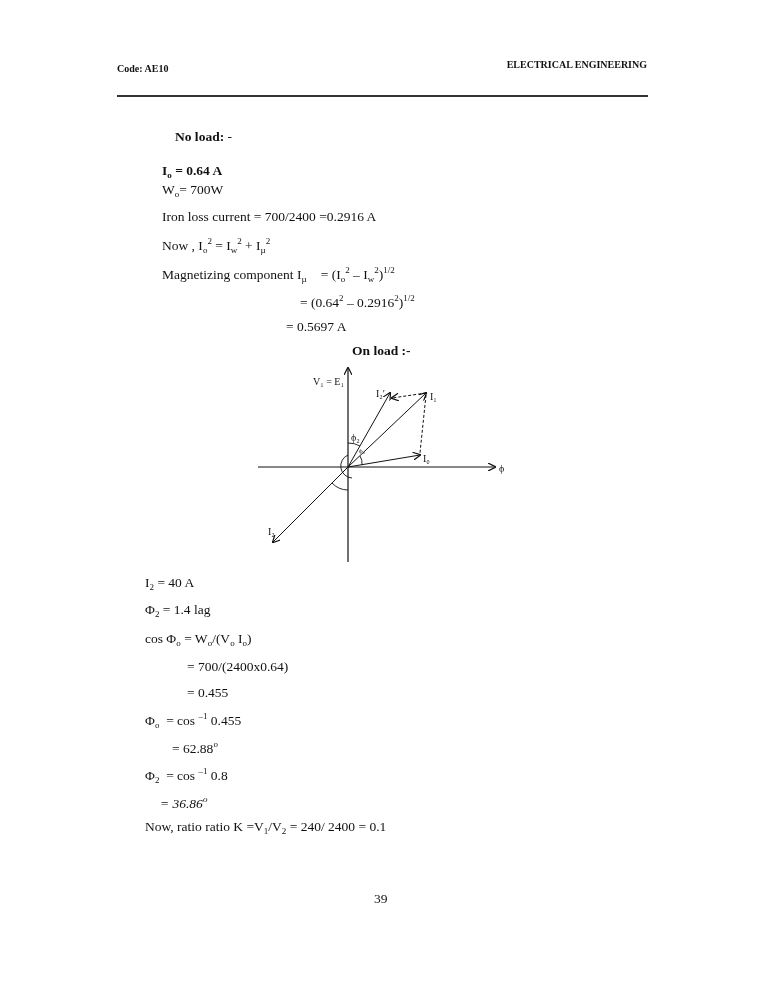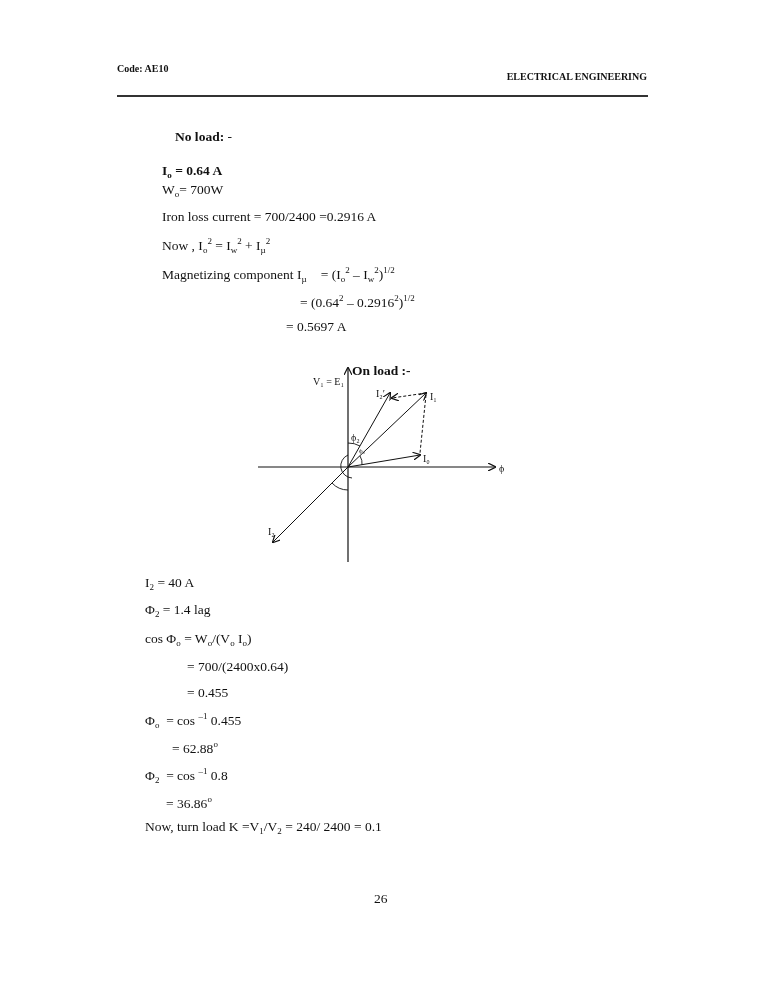--- a/index.html
+++ b/index.html
@@ -11,40 +11,40 @@
     sub { font-size: 9px; vertical-align: -3px; }
     sup { font-size: 9px; vertical-align: 6px; }
     .bold { font-weight: bold; }
     svg { position: absolute; left: 0; top: 0; }
     .lbl { font-family: "Liberation Serif", serif; font-size: 10px; fill: #111; }
   </style>
 </head>
 <body>
 
 <div class="abs hdr" style="left:117px;top:64px;">Code: AE10</div>
-<div class="abs hdr" style="right:118px;top:72px;">ELECTRICAL ENGINEERING</div>
+<div class="abs hdr" style="right:118px;top:60px;">ELECTRICAL ENGINEERING</div>
 <div class="rule"></div>
 
 <div class="abs" style="left:175px;top:130px;"><span class="bold">No load:</span><span> -</span></div>
 
 <div class="abs" style="left:162px;top:164px;font-weight:bold;"><span>I</span><sub>o</sub><span> = 0.64 A</span></div>
 
 <div class="abs" style="left:162px;top:183px;"><span>W</span><sub>o</sub><span>= 700W</span></div>
 
 <div class="abs" style="left:162px;top:210px;">Iron loss current = 700/2400 =0.2916 A</div>
 
 <div class="abs" style="left:162px;top:237px;"><span>Now , I</span><sub>o</sub><sup>2</sup><span> = I</span><sub>w</sub><sup>2</sup><span> + I</span><sub>µ</sub><sup>2</sup></div>
 
 <div class="abs" style="left:162px;top:266px;"><span>Magnetizing component I</span><sub>µ</sub><span style="display:inline-block;width:14px;"></span><span>= (I</span><sub>o</sub><sup>2</sup><span> – I</span><sub>w</sub><sup>2</sup><span>)</span><sup>1/2</sup></div>
 
 <div class="abs" style="left:300px;top:294px;text-align:center;"><span>= (0.64</span><sup>2</sup><span> – 0.2916</span><sup>2</sup><span>)</span><sup>1/2</sup></div>
 
 <div class="abs" style="left:286px;top:320px;">= 0.5697 A</div>
 
-<div class="abs bold" style="left:352px;top:364px;">On load :-</div>
+<div class="abs bold" style="left:352px;top:344px;">On load :-</div>
 
 <svg width="765" height="990">
   <defs>
     <marker id="ah" markerWidth="8" markerHeight="8" refX="7" refY="4" orient="auto" markerUnits="userSpaceOnUse">
       <path d="M0,0 L8,4 L0,8" fill="none" stroke="#111" stroke-width="1.2"></path>
     </marker>
   </defs>
 
   <line x1="348" y1="562" x2="348" y2="368" stroke="#111" stroke-width="1.2" marker-end="url(#ah)"></line>
   <line x1="258" y1="467" x2="495" y2="467" stroke="#111" stroke-width="1.2" marker-end="url(#ah)"></line>
@@ -80,17 +80,17 @@
 
 <div class="abs" style="left:187px;top:660px;">= 700/(2400x0.64)</div>
 <div class="abs" style="left:187px;top:686px;">= 0.455</div>
 
 <div class="abs" style="left:145px;top:712px;"><span>Φ</span><sub>o</sub><span style="white-space:pre">  = cos </span><sup>–1</sup><span> 0.455</span></div>
 
 <div class="abs" style="left:172px;top:740px;"><span>= 62.88</span><sup>o</sup></div>
 
 <div class="abs" style="left:145px;top:767px;"><span>Φ</span><sub>2</sub><span style="white-space:pre">  = cos </span><sup>–1</sup><span> 0.8</span></div>
 
-<div class="abs" style="left:166px;top:795px;"><span>= 36.86</span><sup>o</sup></div>
+<div class="abs" style="left:160px;top:795px;font-style:italic;"><span>= 36.86</span><sup>o</sup></div>
 
-<div class="abs" style="left:145px;top:820px;"><span>Now, turn load K =V</span><sub>1</sub><span>/V</span><sub>2</sub><span> = 240/ 2400 = 0.1</span></div>
+<div class="abs" style="left:145px;top:820px;"><span>Now, ratio ratio K =V</span><sub>1</sub><span>/V</span><sub>2</sub><span> = 240/ 2400 = 0.1</span></div>
 
-<div class="abs" style="left:374px;top:892px;">26</div>
+<div class="abs" style="left:374px;top:892px;">39</div>
 
 </body></html>

